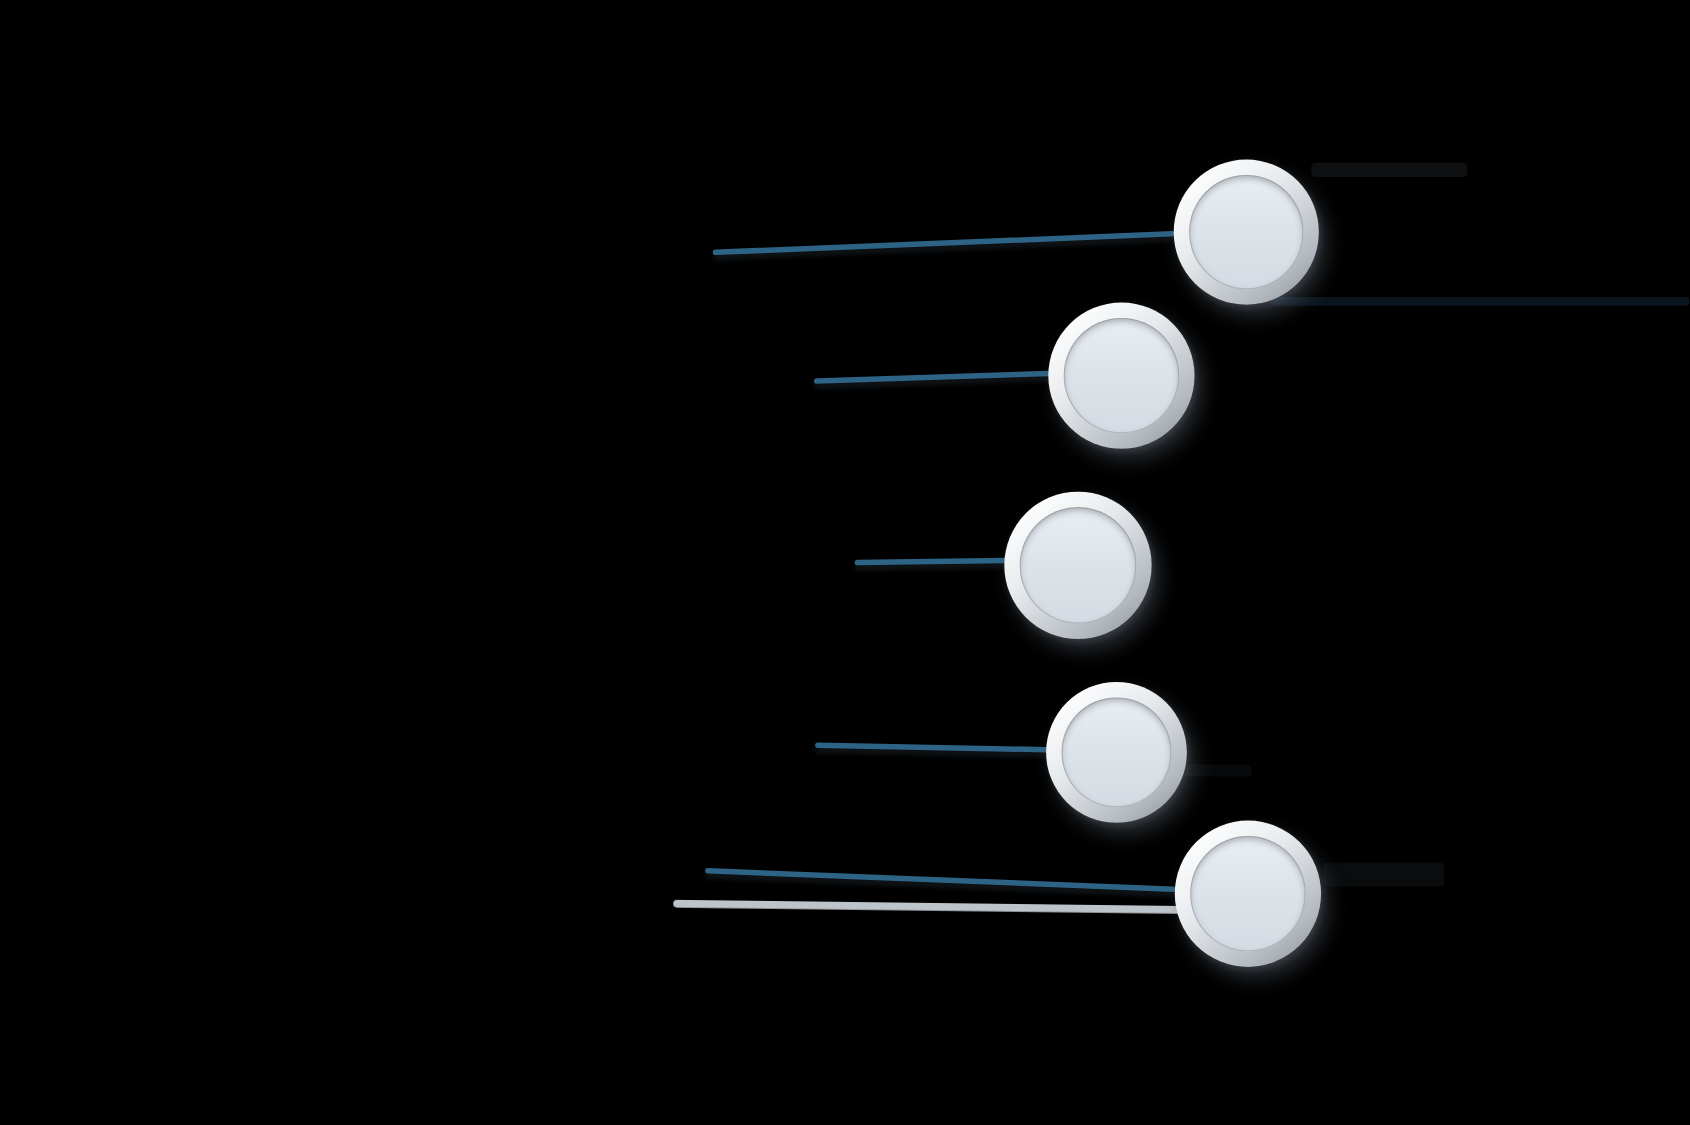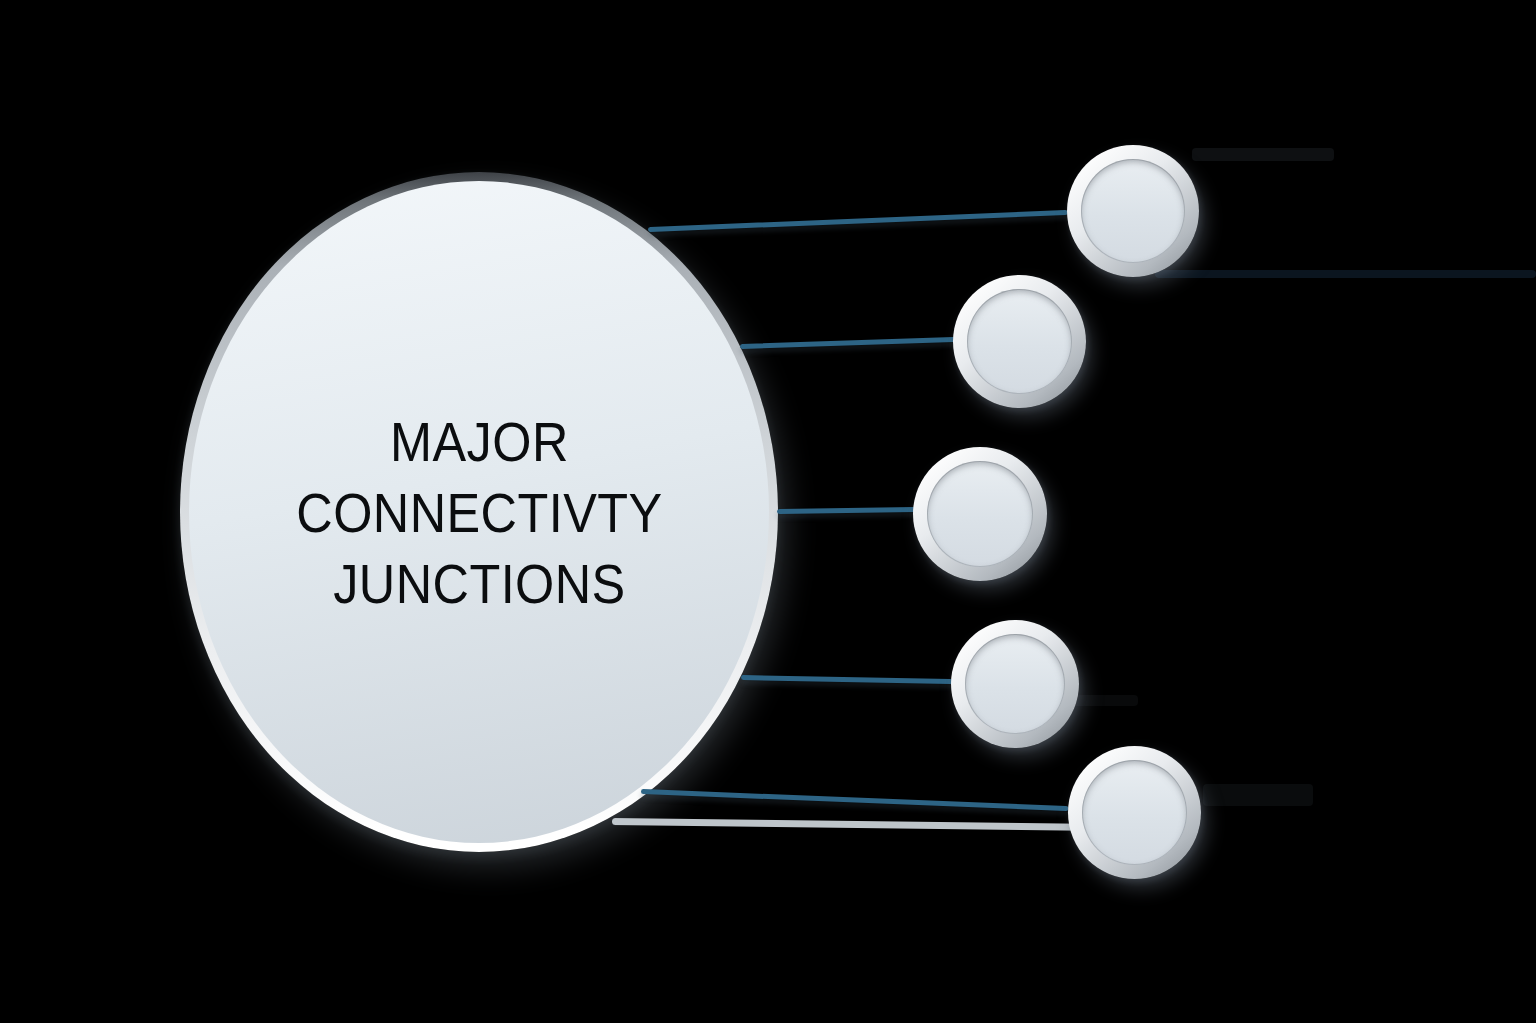--- a/index.html
+++ b/index.html
@@ -64,29 +64,20 @@
   .s1{left:1192px;top:148px;width:142px;height:13px;background:rgba(70,82,92,0.20);}
   .s2{left:1155px;top:270px;width:381px;height:8px;background:rgba(35,65,95,0.32);}
   .s3{left:1048px;top:695px;width:90px;height:11px;background:rgba(70,82,92,0.12);}
   .s4{left:1203px;top:784px;width:110px;height:22px;background:rgba(70,82,92,0.14);}
 </style>
 </head>
 <body>
 
 <div class="stage">
 
-  <div class="hub">
-    <div class="hub-inner">
-      <div class="hub-title">
-        <div>MAJOR</div>
-        <div>CONNECTIVTY</div>
-        <div>JUNCTIONS</div>
-      </div>
-    </div>
-  </div>
 
   <div class="connector c1"></div>
   <div class="connector c2"></div>
   <div class="connector c3"></div>
   <div class="connector c4"></div>
   <div class="connector c5"></div>
   <div class="reflection"></div>
 
   <div class="streak s1"></div>
   <div class="streak s2"></div>

